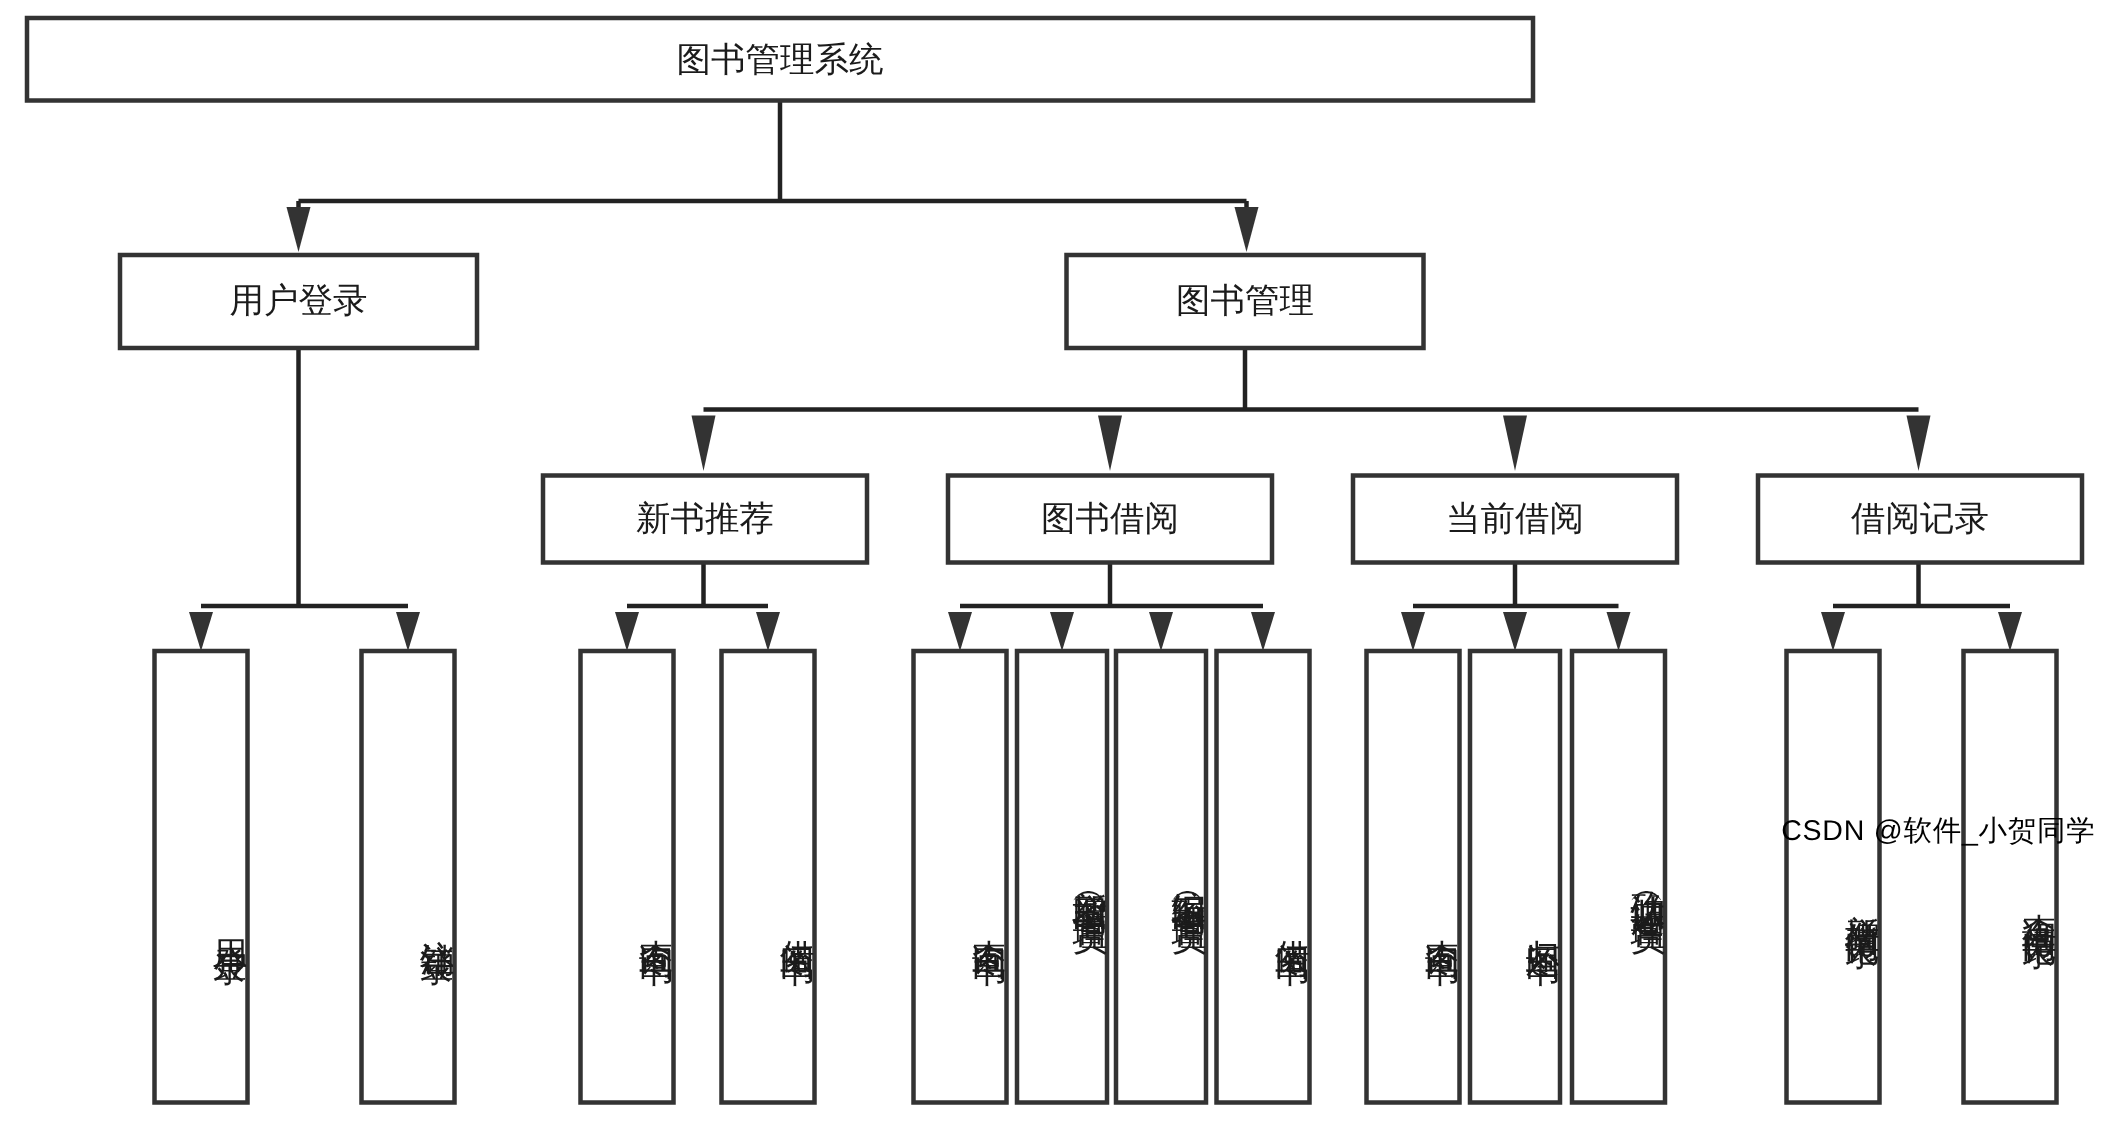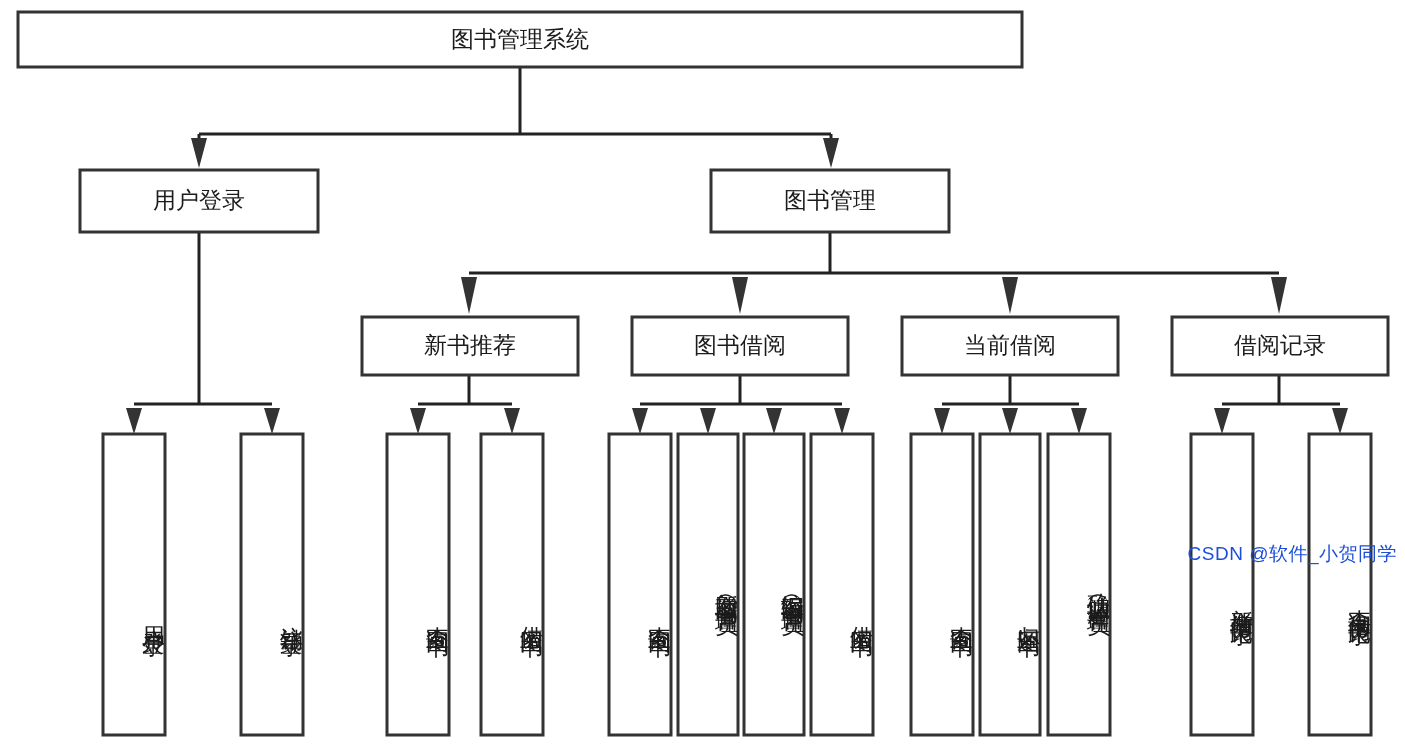--- a/index.html
+++ b/index.html
@@ -63,21 +63,21 @@
     justify-content: center;
     pointer-events: none;
     white-space: nowrap;
   }
   .watermark {
     position: absolute;
     right: 8px;
     bottom: 4px;
     font-family: "Liberation Sans", "DejaVu Sans", sans-serif;
     font-size: 19px;
-    color: #1d4ed8;
+    color: #000000;
     letter-spacing: 0.5px;
     white-space: nowrap;
   }
 </style>
 </head>
 <body>
 
 <div id="diagram-root">
 
   <svg class="diagram-canvas" viewBox="0 0 1405 747">

